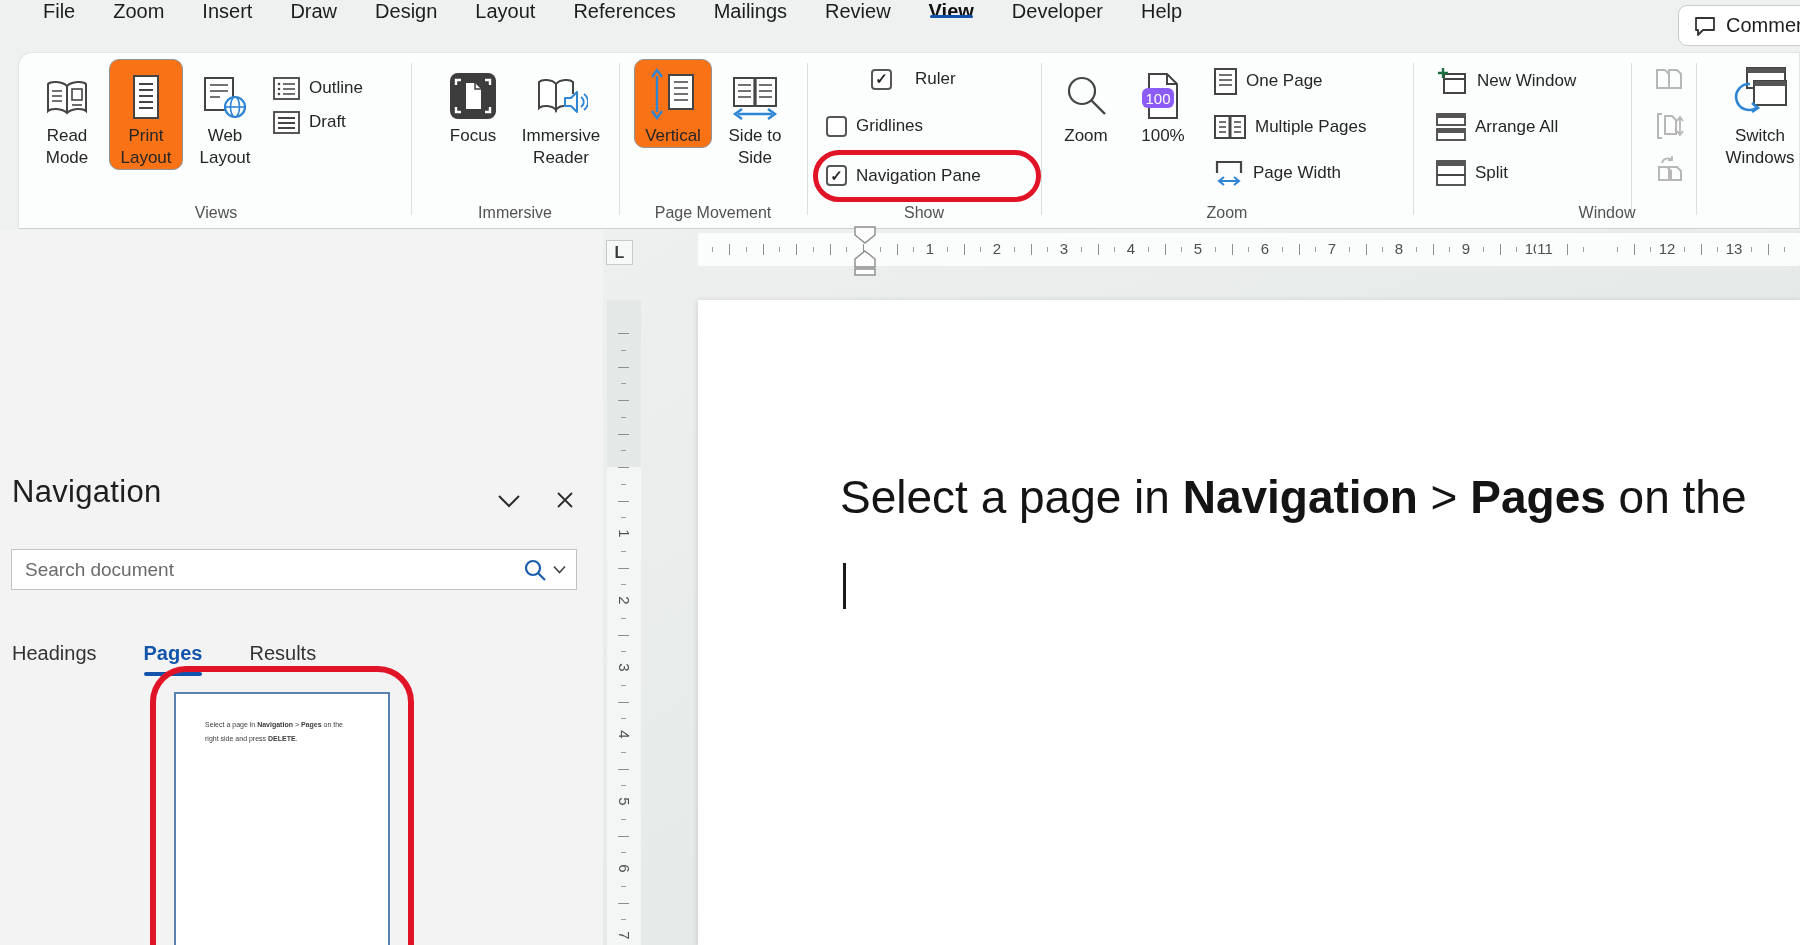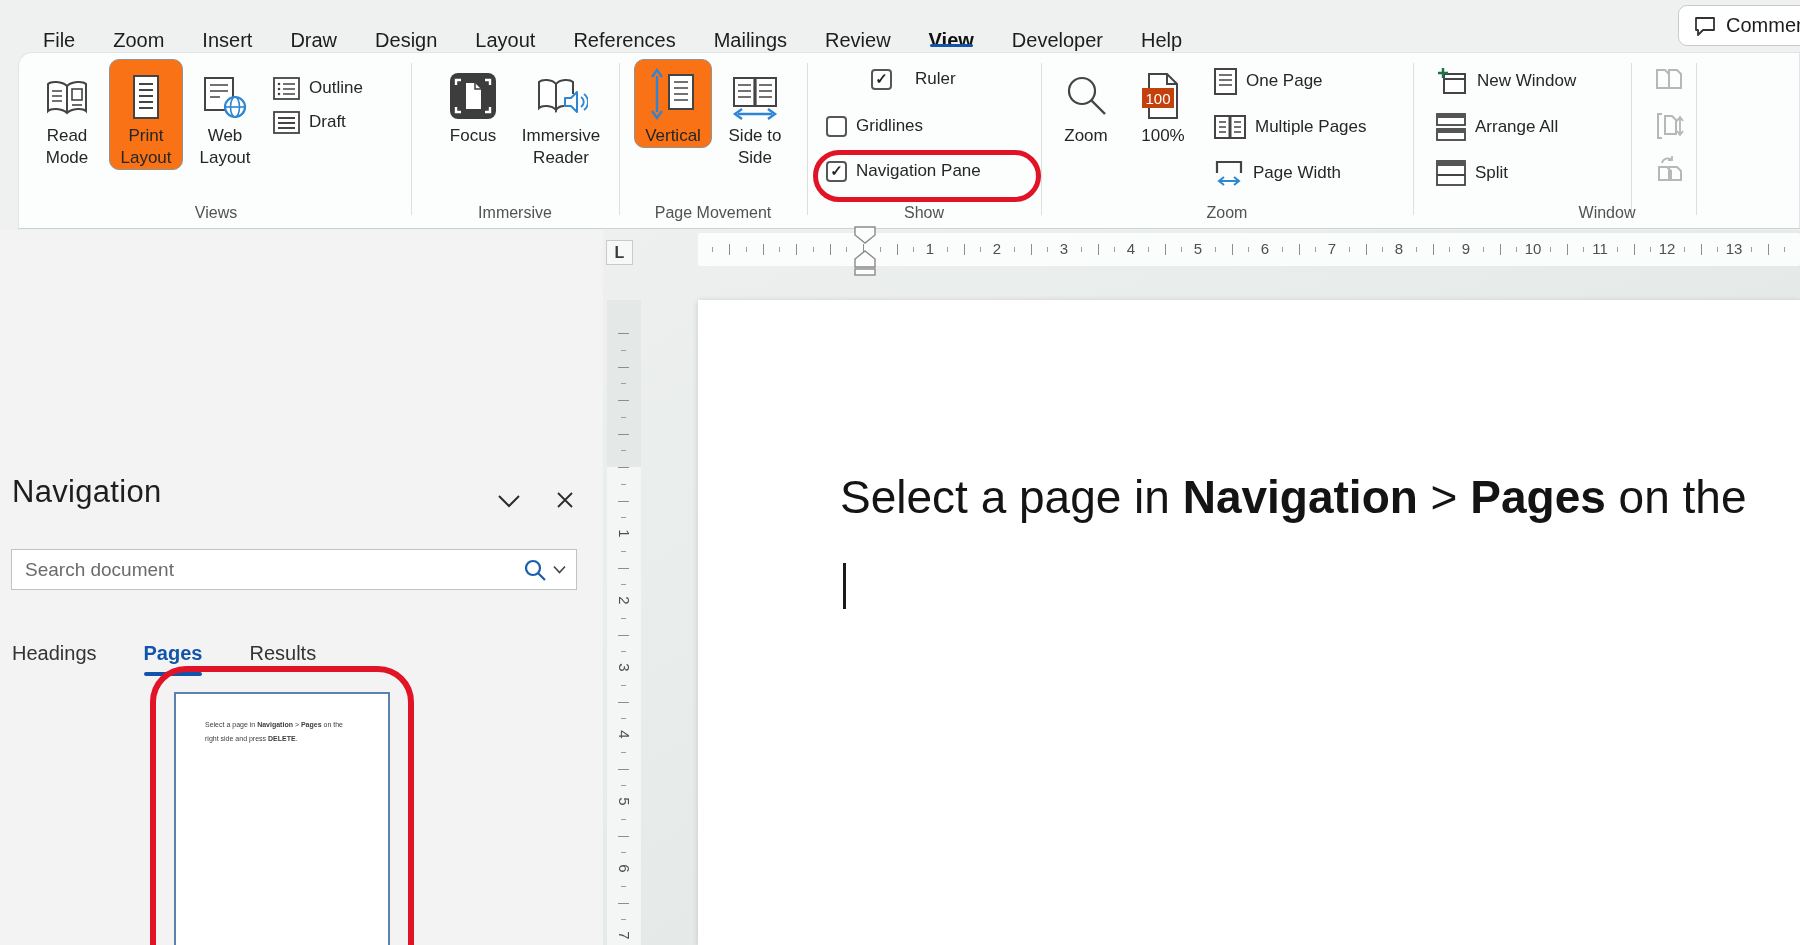--- a/index.html
+++ b/index.html
@@ -1,43 +1,43 @@
 <!DOCTYPE html>
 <html><head>
 <meta charset="utf-8">
 <style>
   html,body{margin:0;padding:0;}
   #stage{position:relative;width:1800px;height:945px;overflow:hidden;background:#eef1f0;
          font-family:"Liberation Sans",sans-serif;color:#222;}
   .abs{position:absolute;}
 
   
-  #menubar{left:0;top:0;width:1800px;height:52px;display:flex;align-items:flex-end;padding-left:24px;box-sizing:border-box;}
+  #menubar{left:0;top:0;width:1800px;height:52px;display:flex;align-items:flex-start;padding-left:24px;box-sizing:border-box;}
   .mtab{position:relative;display:flex;align-items:center;padding:0 19px;font-size:20px;color:#1d1d1d;cursor:default;}
   .mtab.active{font-weight:700;color:#111;}
   .mtab.active::after{content:"";position:absolute;left:24%;right:24%;bottom:5px;height:3px;border-radius:2px;background:#1254ac;}
   #comments-btn{left:1678px;top:5px;width:170px;height:41px;background:#fff;border:1px solid #c9cccc;border-radius:9px;
                 display:flex;align-items:center;gap:9px;padding-left:14px;box-sizing:border-box;font-size:20px;color:#1d1d1d;}
 
   
   #ribbon{left:18px;top:52px;width:1782px;height:177px;background:#fcfdfd;border:1px solid #e2e5e5;
           border-bottom:1px solid #ccd1d1;border-radius:14px 0 0 0;box-sizing:border-box;}
   .sep{position:absolute;top:10px;height:152px;width:1px;background:#dcdfdf;}
   .grplbl{position:absolute;top:151px;font-size:16px;color:#525252;text-align:center;}
   .bigbtn{position:absolute;top:6px;text-align:center;border:1px solid transparent;border-radius:10px;padding-top:4px;box-sizing:border-box;}
   .bigbtn .ic{height:56px;display:flex;align-items:flex-end;justify-content:center;}
   .bigbtn .lbl{font-size:17px;line-height:22px;color:#262626;margin-top:5px;}
   .bigbtn.sel{background:#f97316;border-color:#8f9494;}
   .rowitem{position:absolute;height:30px;display:flex;align-items:center;gap:9px;font-size:17px;color:#262626;white-space:nowrap;}
   .cb{width:21px;height:21px;background:#fff;border:2px solid #565656;border-radius:4px;box-sizing:border-box;
       display:flex;align-items:center;justify-content:center;font-size:15px;font-weight:700;color:#222;}
   .cb.checked::after{content:"✓";}
   #show-ring{left:794px;top:97px;width:228px;height:52px;border:5px solid #e11427;border-radius:26px;box-sizing:border-box;}
-  #badge100{position:absolute;left:14px;top:24px;width:32px;height:20px;background:#c2410c;color:#fff;font-size:15px;
-            display:flex;align-items:center;justify-content:center;}
+  #badge100{position:absolute;left:14px;top:24px;width:32px;height:20px;background:#8b5cf6;color:#fff;font-size:15px;
+            display:flex;align-items:center;justify-content:center;border-radius:6px;}
   .dico{position:absolute;left:0;width:44px;display:flex;justify-content:center;}
 
   
   #navpane{left:0;top:230px;width:603px;height:715px;background:#f3f3f3;}
   #nav-title{position:absolute;left:12px;top:244px;font-size:31px;font-weight:300;color:#1e1e1e;letter-spacing:.3px;}
   #nav-collapse{position:absolute;left:495px;top:258px;width:28px;height:26px;display:flex;align-items:center;justify-content:center;}
   #nav-close{position:absolute;left:551px;top:257px;width:28px;height:26px;display:flex;align-items:center;justify-content:center;}
   #searchbox{position:absolute;left:11px;top:319px;width:566px;height:41px;background:#fff;border:1px solid #bfc3c3;box-sizing:border-box;
              display:flex;align-items:center;}
   #searchbox .ph{flex:1;padding-left:13px;font-size:19px;color:#6b6b6b;}
@@ -212,21 +212,21 @@
     <div class="sep" style="left:788px;"></div>
 
     <div class="rowitem" style="left:852px;top:11px;gap:23px;">
       <span class="cb checked"></span>
       <span>Ruler</span>
     </div>
     <div class="rowitem" style="left:807px;top:58px;">
       <span class="cb"></span>
       <span>Gridlines</span>
     </div>
-    <div class="rowitem" style="left:807px;top:103px;">
+    <div class="rowitem" style="left:807px;top:103px;align-items:flex-end;">
       <span class="cb checked"></span>
       <span>Navigation Pane</span>
     </div>
     <div id="show-ring" class="abs"></div>
     <div class="grplbl" style="left:788px;width:234px;">Show</div>
     <div class="sep" style="left:1022px;"></div>
 
     <div class="bigbtn" style="left:1032px;width:70px;">
       <div class="ic">
         <svg width="46" height="46" viewBox="0 0 46 46">
@@ -322,20 +322,33 @@
         <path d="M26 8 V22 M23 10 L26 6 L29 10 M23 20 L26 24 L29 20" fill="none" stroke="#b7b7b7" stroke-width="1.8"></path>
       </svg>
     </div>
     <div class="dico" style="top:102px;left:1628px;">
       <svg width="30" height="28" viewBox="0 0 30 28">
         <path d="M5 12 h8 l4 4 v9 h-12 z M15 12 h8 l4 4 v9 h-12 z" fill="none" stroke="#b7b7b7" stroke-width="2"></path>
         <path d="M8 8 a6 6 0 0 1 10 -3 M18 1 v4 h-4" fill="none" stroke="#b7b7b7" stroke-width="1.8"></path>
       </svg>
     </div>
     <div class="sep" style="left:1677px;"></div>
+    <div class="bigbtn" style="left:1700px;width:82px;">
+      <div class="ic">
+        <svg width="56" height="54" viewBox="0 0 56 54">
+          <rect x="15" y="2" width="38" height="20" fill="#fff" stroke="#444" stroke-width="2"></rect>
+          <rect x="15" y="2" width="38" height="5" fill="#555"></rect>
+          <rect x="22" y="15" width="32" height="24" fill="#fff" stroke="#444" stroke-width="2"></rect>
+          <rect x="22" y="15" width="32" height="5" fill="#555"></rect>
+          <path d="M18 18 A13 13 0 1 0 24 42" fill="none" stroke="#2e85d4" stroke-width="2.6"></path>
+          <path d="M20 46 L26 42 L20 37" fill="none" stroke="#2e85d4" stroke-width="2.6"></path>
+        </svg>
+      </div>
+      <div class="lbl">Switch Windows</div>
+    </div>
     <div class="grplbl" style="left:1394px;width:388px;">Window</div>
   </div>
 
   <div id="navpane" class="abs">
     <div id="nav-title">Navigation</div>
     <div id="nav-collapse">
       <svg width="24" height="14" viewBox="0 0 24 14">
           <path d="M2 2 L12 12 L22 2" fill="none" stroke="#2b2b2b" stroke-width="2"></path>
         </svg>
     </div>
@@ -427,21 +440,21 @@
         <span class="tick" style="left: 789.5px;"></span>
         <span class="tickdot" style="left: 806.25px;"></span>
         <span class="hnum" style="left: 823px;">9</span>
         <span class="tickdot" style="left: 839.75px;"></span>
         <span class="tick" style="left: 856.5px;"></span>
         <span class="tickdot" style="left: 873.25px;"></span>
         <span class="hnum" style="left: 890px;">10</span>
         <span class="tickdot" style="left: 906.75px;"></span>
         <span class="tick" style="left: 923.5px;"></span>
         <span class="tickdot" style="left: 940.25px;"></span>
-        <span class="hnum" style="left: 957px;">11</span>
+        <span class="hnum" style="left: 902px;">11</span>
         <span class="tickdot" style="left: 973.75px;"></span>
         <span class="tick" style="left: 990.5px;"></span>
         <span class="tickdot" style="left: 1007.25px;"></span>
         <span class="hnum" style="left: 1024px;">12</span>
         <span class="tickdot" style="left: 1040.75px;"></span>
         <span class="tick" style="left: 1057.5px;"></span>
         <span class="tickdot" style="left: 1074.25px;"></span>
         <span class="hnum" style="left: 1091px;">13</span>
         <span class="tickdot" style="left: 1107.75px;"></span>
         <span class="tick" style="left: 1124.5px;"></span>

